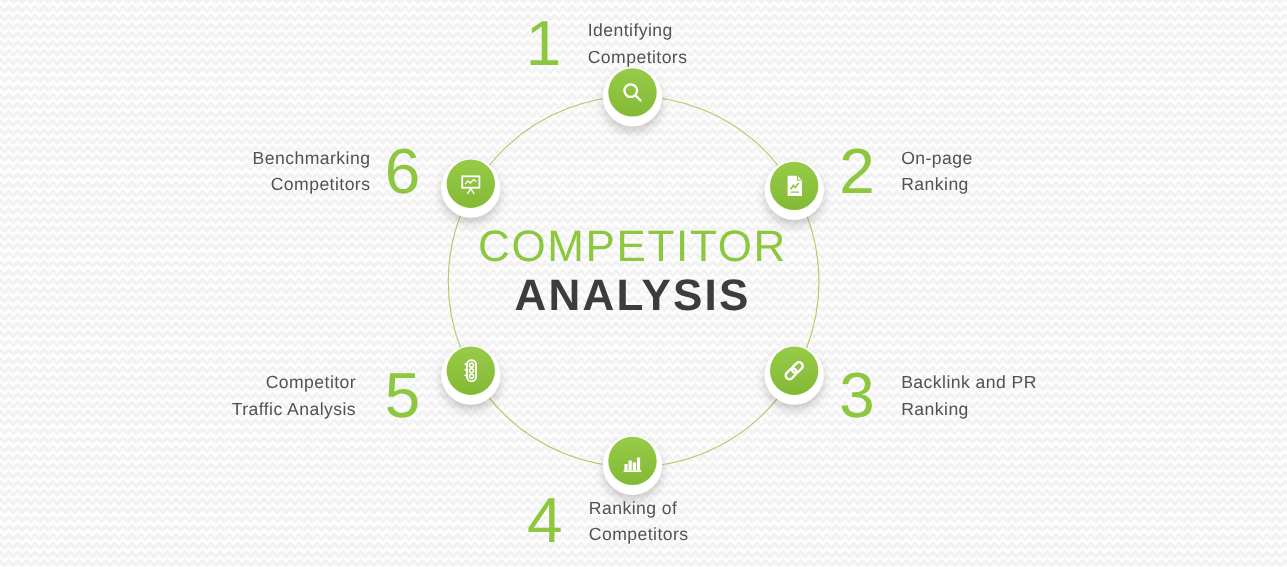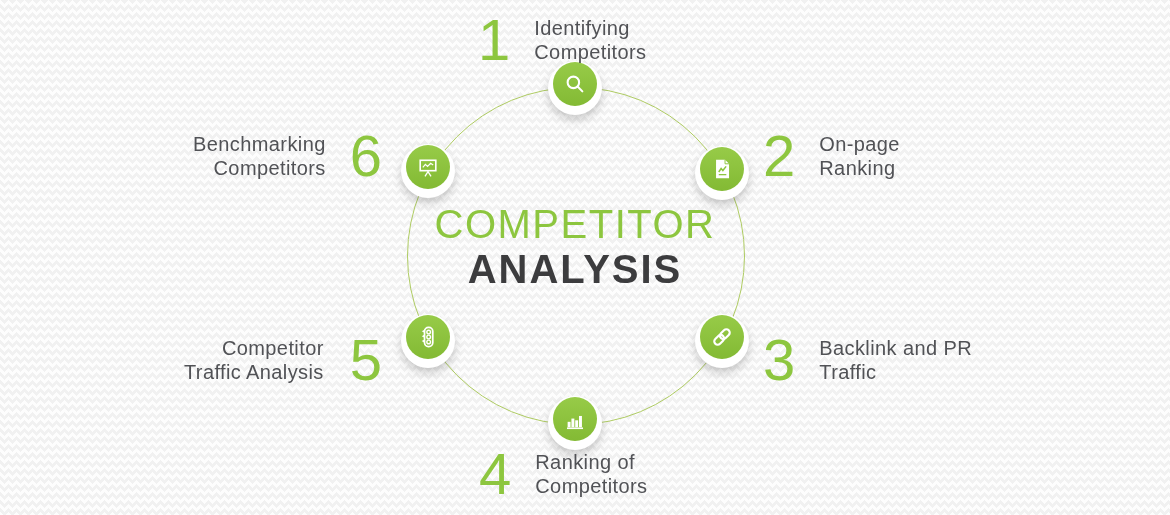--- a/index.html
+++ b/index.html
@@ -48,27 +48,27 @@
     background:linear-gradient(180deg,#97cb48,#83ba34);
     display:flex;align-items:center;justify-content:center;
   }
   .disc svg{width:26px;height:26px;display:block;}
   .step{position:absolute;display:flex;align-items:flex-start;z-index:3;}
   .s1{left:478px;top:8px;gap:24px;}
   .s2{left:763px;top:124px;gap:24px;}
   .s3{left:763px;top:328px;gap:24px;}
   .s4{left:479px;top:442px;gap:24px;}
   .s5{right:788px;top:328px;gap:26px;}
-  .s6{right:788px;top:124px;gap:24px;margin-left:48px;}
+  .s6{right:788px;top:124px;gap:13px;margin-left:48px;}
   .num{
     font-size:58px;line-height:58px;color:#8dc63f;font-weight:400;margin-top:3px;
   }
   .lbl{
     white-space:pre-line;
-    font-size:20px;line-height:23.5px;color:#515256;letter-spacing:0.4px;margin-top:9px;
+    font-size:16px;line-height:23.5px;color:#515256;letter-spacing:0.4px;margin-top:9px;
   }
   .lbl-right{text-align:right;}
 </style>
 </head>
 <body>
 
 <div class="stage">
 
   <div class="ring"></div>
 
@@ -168,21 +168,21 @@
 
   <div class="step s2">
     <div class="num">2</div>
     <div class="lbl">On-page
 Ranking</div>
   </div>
 
   <div class="step s3">
     <div class="num">3</div>
     <div class="lbl">Backlink and PR
-Traffic</div>
+Ranking</div>
   </div>
 
   <div class="step s4">
     <div class="num">4</div>
     <div class="lbl">Ranking of
 Competitors</div>
   </div>
 
   <div class="step s5">
     <div class="lbl lbl-right">Competitor

